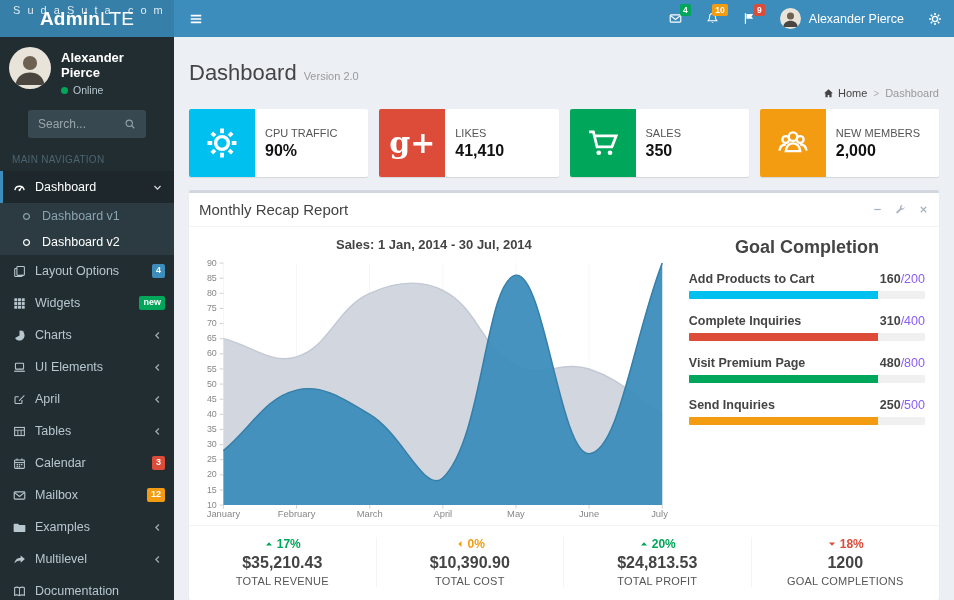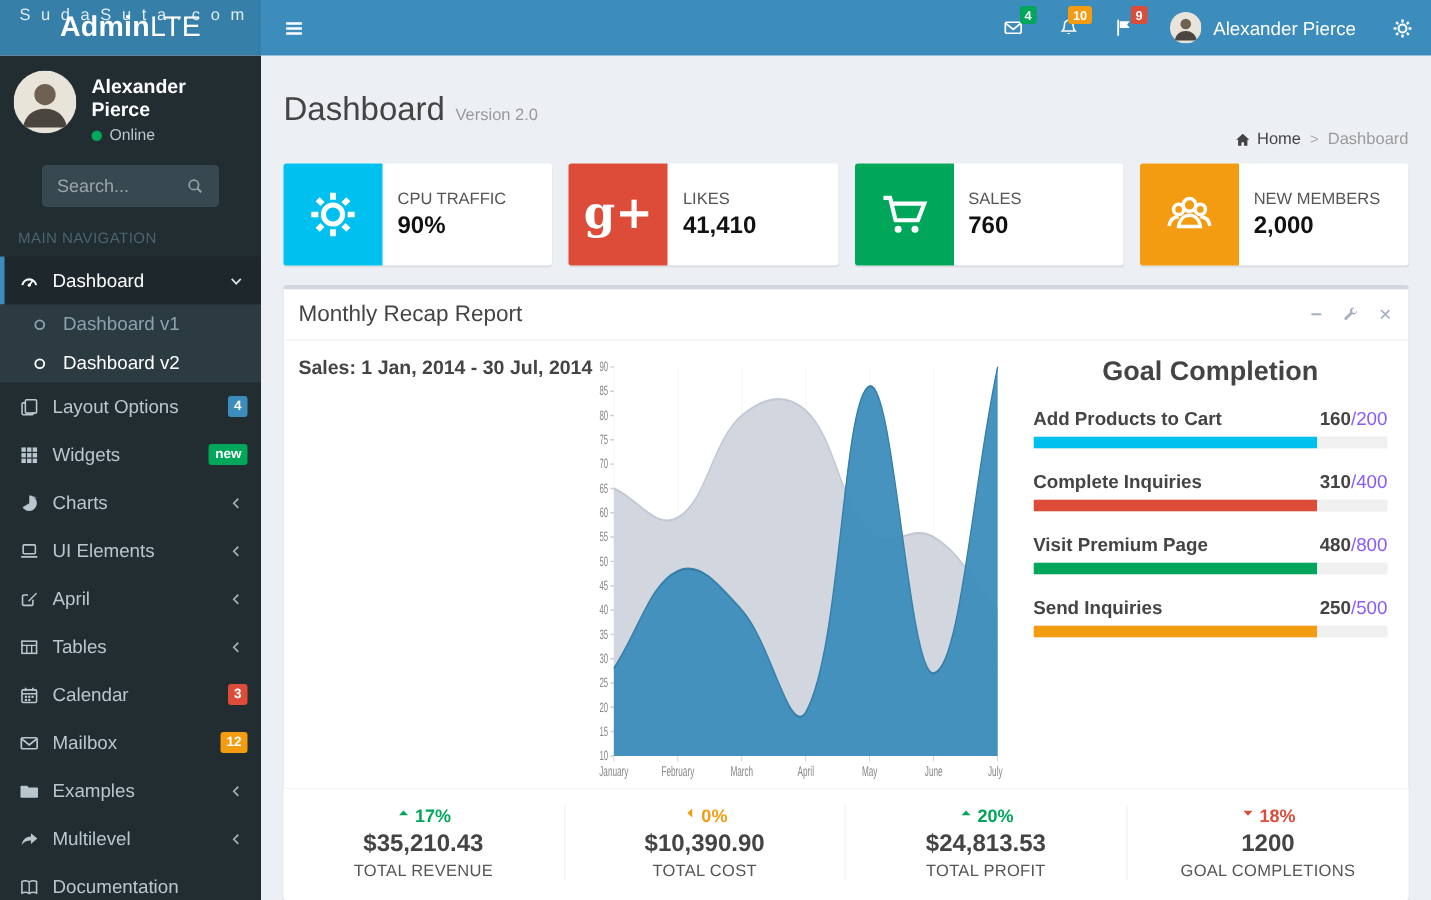--- a/index.html
+++ b/index.html
@@ -71,38 +71,38 @@
   .ib-content { display:flex; flex-direction:column; justify-content:center; padding:5px 10px; min-width:0; }
   .ib-label { font-size:11px; color:#545454; text-transform:uppercase; white-space:nowrap; }
   .ib-value { font-size:16px; font-weight:700; color:#111; margin-top:3px; }
 
   .recap-box { flex:1; min-height:0; margin:0 6px; background:#fff; border-top:3px solid #d2d6de; border-radius:2px; box-shadow:0 1px 1px rgba(0,0,0,.1); display:flex; flex-direction:column; }
   .box-header { display:flex; justify-content:space-between; align-items:center; padding:8px 10px; border-bottom:1px solid #f4f4f4; }
   .box-title { font-size:15px; color:#444; }
   .box-tools { display:flex; gap:12px; color:#a7b1c2; font-size:11px; }
   .box-tools .icon { cursor:pointer; }
   .box-body { flex:1; min-height:0; display:flex; padding:10px 10px 4px; }
-  .chart-col { width:66%; display:flex; flex-direction:row; padding-right:12px; min-width:0; }
+  .chart-col { width:66%; display:flex; flex-direction:column; padding-right:12px; min-width:0; }
   .chart-title { text-align:center; font-size:13px; font-weight:700; color:#444; margin:0 0 4px; }
   .chart-wrap { flex:1; min-height:0; }
   .chart-wrap svg { width:100%; height:100%; display:block; }
   .goal-col { width:34%; padding:0 4px 0 8px; }
   .goal-title { text-align:center; font-size:18px; font-weight:700; color:#444; margin:0 0 14px; }
   .goal-row { margin-bottom:15px; }
   .goal-line { display:flex; justify-content:space-between; align-items:baseline; font-size:12.5px; color:#444;gap:16px; }
   .goal-label { font-weight:700; }
   .goal-nums b { font-weight:700; color:#444; }
   .goal-nums span { color:#8b5cf6; }
   .progress { height:8px; background:#f0f0f0; border-radius:1px; margin-top:5px; overflow:hidden; }
   .progress-fill { height:100%; }
 
   .box-footer { display:grid; grid-template-columns:repeat(4,1fr); border-top:1px solid #f4f4f4; padding:11px 0 13px; background:#fff; border-radius:0 0 2px 2px; }
   .stat { text-align:center; border-right:1px solid #f4f4f4; padding:0 6px; }
   .stat:last-child { border-right:0; }
-  .stat-change { display:flex; justify-content:center; gap:3px; font-size:12px; font-weight:600; }
+  .stat-change { display:flex; justify-content:center; align-items:center; gap:3px; font-size:12px; font-weight:600; }
   .stat-change .icon { font-size:10px; }
   .stat-value { font-size:16px; font-weight:700; color:#444; margin-top:3px; }
   .stat-label { font-size:11px; color:#555; margin-top:3px; letter-spacing:.2px; text-transform:uppercase; }
 </style>
 </head>
 <body>
 
 <div class="wrapper">
 
   <header class="main-header">
@@ -457,21 +457,21 @@
         <div class="info-box">
           <span class="ib-icon icon" style="background: rgb(0, 166, 90);">
             <svg viewBox="0 0 16 16" aria-hidden="true">
               <path d="M1.4 2.8h2.1l1.7 7h7L14.2 4.6H4.1" fill="none" stroke="currentColor" stroke-width="1.3"></path>
               <circle cx="6" cy="12.6" r="1.1" fill="currentColor"></circle>
               <circle cx="11.3" cy="12.6" r="1.1" fill="currentColor"></circle>
             </svg>
           </span>
           <div class="ib-content">
             <div class="ib-label">SALES</div>
-            <div class="ib-value">760</div>
+            <div class="ib-value">350</div>
           </div>
         </div>
         <div class="info-box">
           <span class="ib-icon icon" style="background: rgb(243, 156, 18);">
             <svg viewBox="0 0 16 16" aria-hidden="true">
               <g fill="none" stroke="currentColor" stroke-width="1.1">
                 <circle cx="4.6" cy="6.4" r="1.6"></circle>
                 <path d="M1.6 11.6c.3-1.9 1.4-2.9 3-2.9"></path>
                 <circle cx="11.4" cy="6.4" r="1.6"></circle>
                 <path d="M14.4 11.6c-.3-1.9-1.4-2.9-3-2.9"></path>

